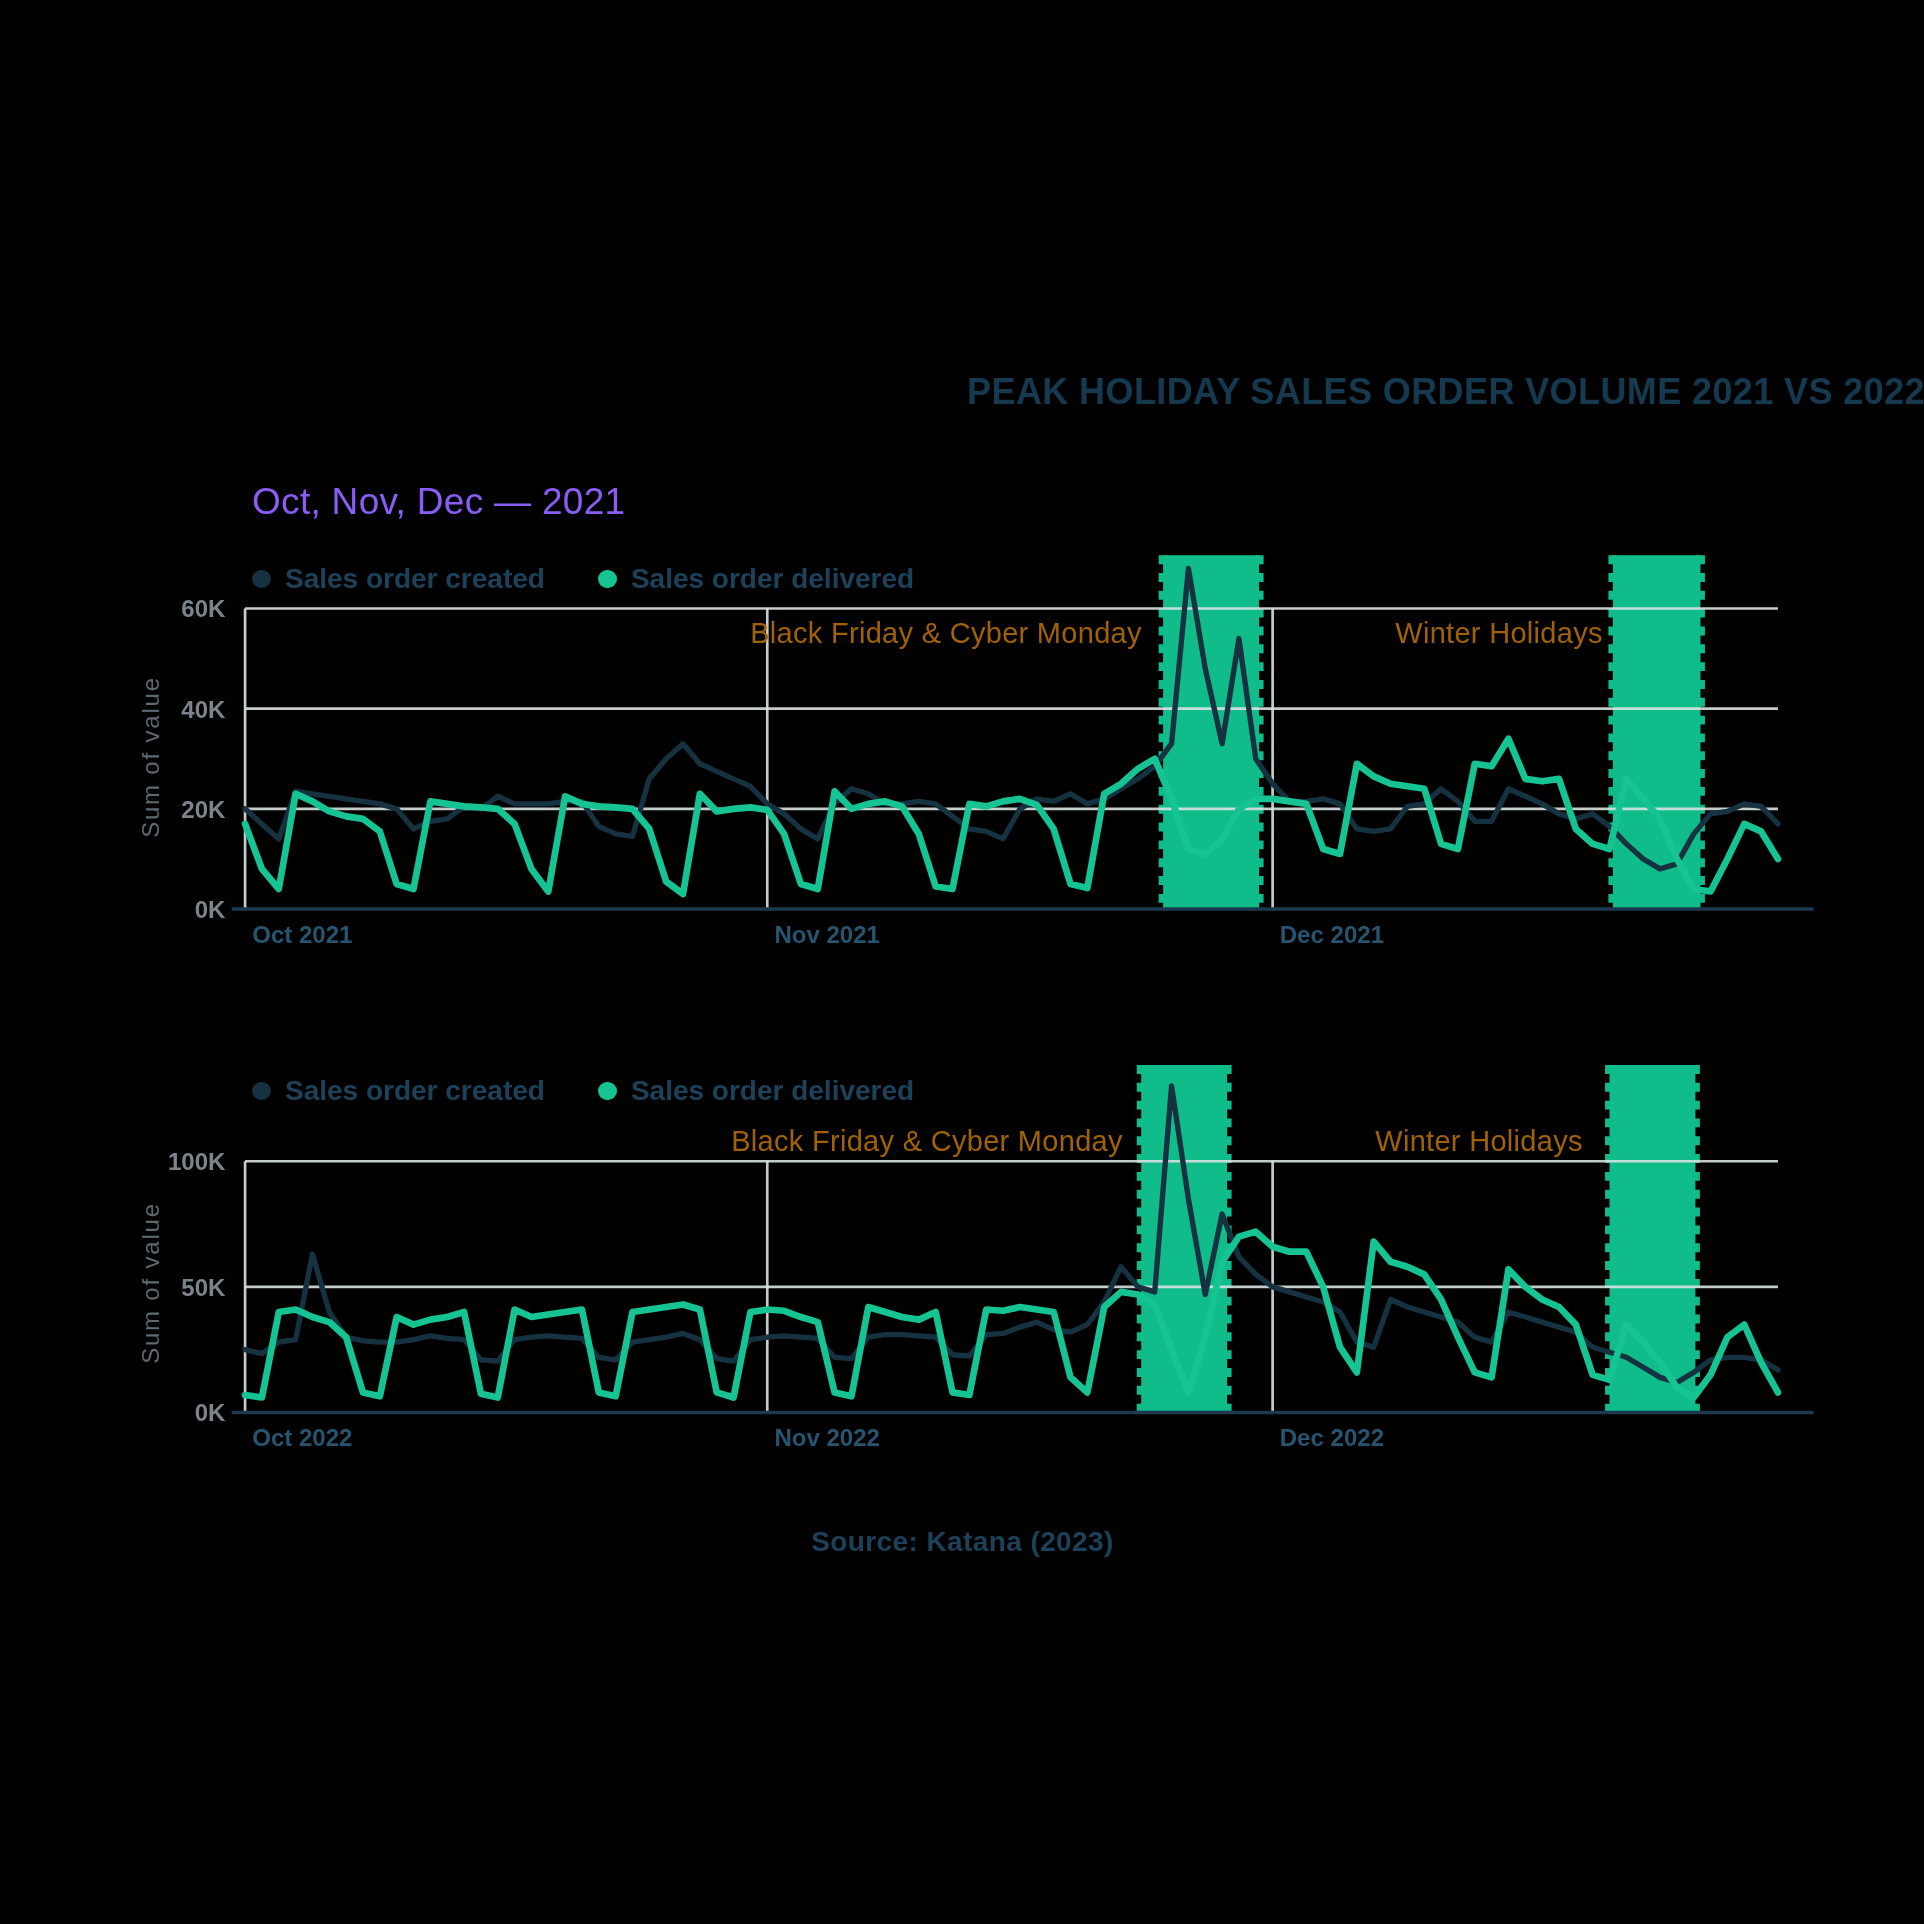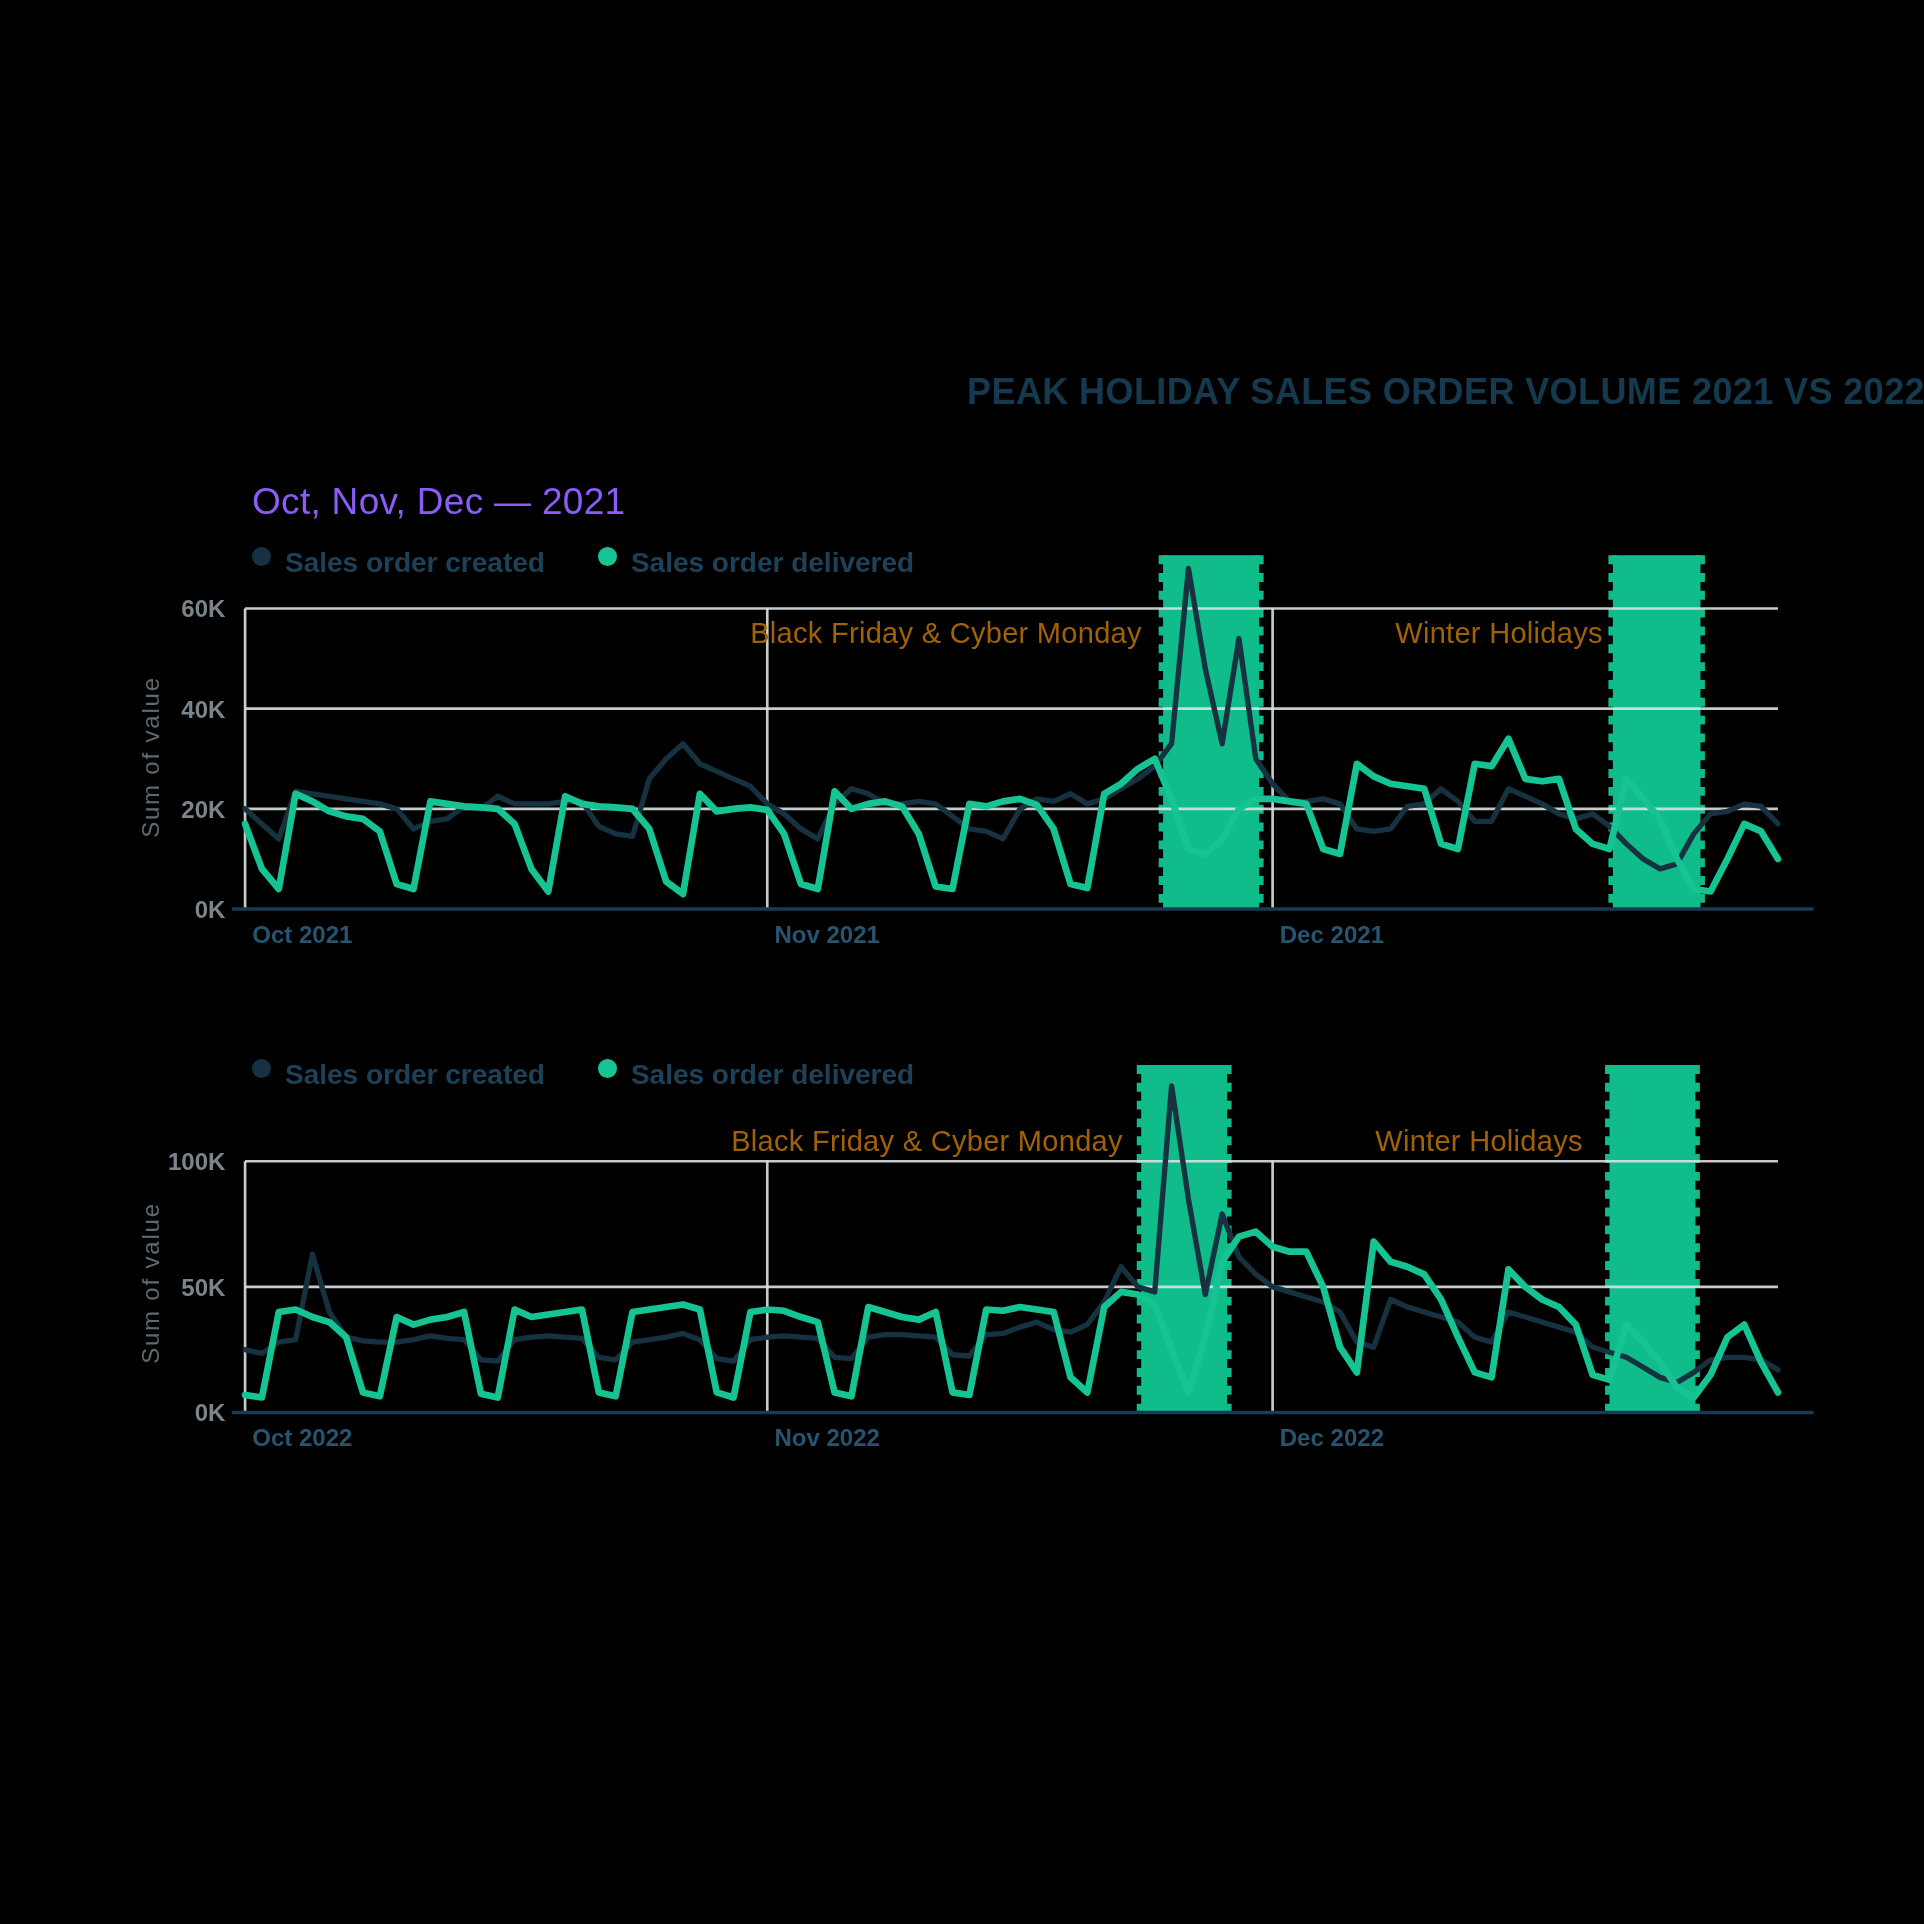--- a/index.html
+++ b/index.html
@@ -16,21 +16,21 @@
   .chart-heading{
     left:252px;font-size:37px;font-weight:normal;color:#8b5cf6;letter-spacing:0.3px;
   }
   .heading-1{top:481px;}
   .heading-2{top:1000px;}
   .legend{
     left:252px;display:flex;align-items:center;gap:53px;
   }
   .legend-1{top:547px;}
   .legend-2{top:1059px;}
-  .legend-item{display:flex;align-items:flex-start;gap:14.3px;}
+  .legend-item{display:flex;align-items:center;gap:14.3px;margin-top:16px;}
   .legend-dot{width:18.7px;height:18.7px;border-radius:50%;}
   .legend-label{font-size:28px;font-weight:bold;color:#1d4158;}
   .ylabel{
     transform:translate(-50%,-50%) rotate(-90deg);
     font-size:24px;color:#5d686f;letter-spacing:1.8px;white-space:nowrap;
   }
   .annotation{
     transform:translateX(-50%);
     font-size:29px;font-weight:normal;letter-spacing:0.3px;white-space:nowrap;color:#a16207;
   }
@@ -115,14 +115,15 @@
     </div>
     <div class="legend-item">
       <span class="legend-dot" style="background:#15c492"></span>
       <span class="legend-label">Sales order delivered</span>
     </div>
   </div>
   <div class="abs ylabel" style="left:151px;top:1283px;">Sum of value</div>
   <div class="abs annotation ann-2" style="left:927px;">Black Friday &amp; Cyber Monday</div>
   <div class="abs annotation ann-2" style="left:1479px;">Winter Holidays</div>
 
+  <div class="abs source-note">Source: Katana (2023)</div>
 </div>
 
 
 </body></html>

